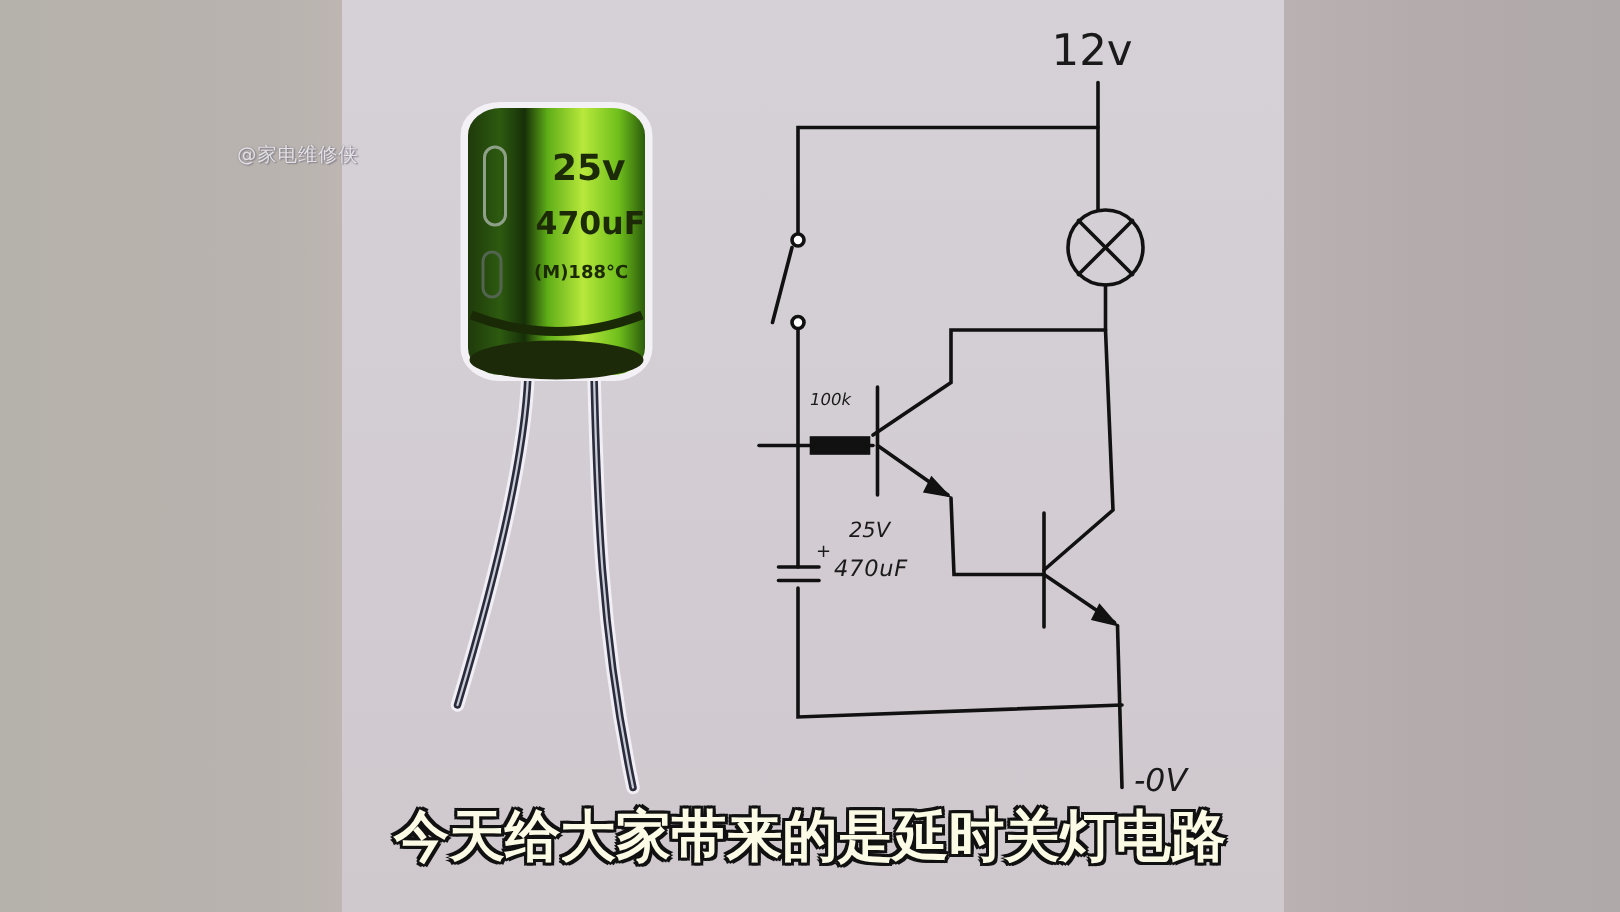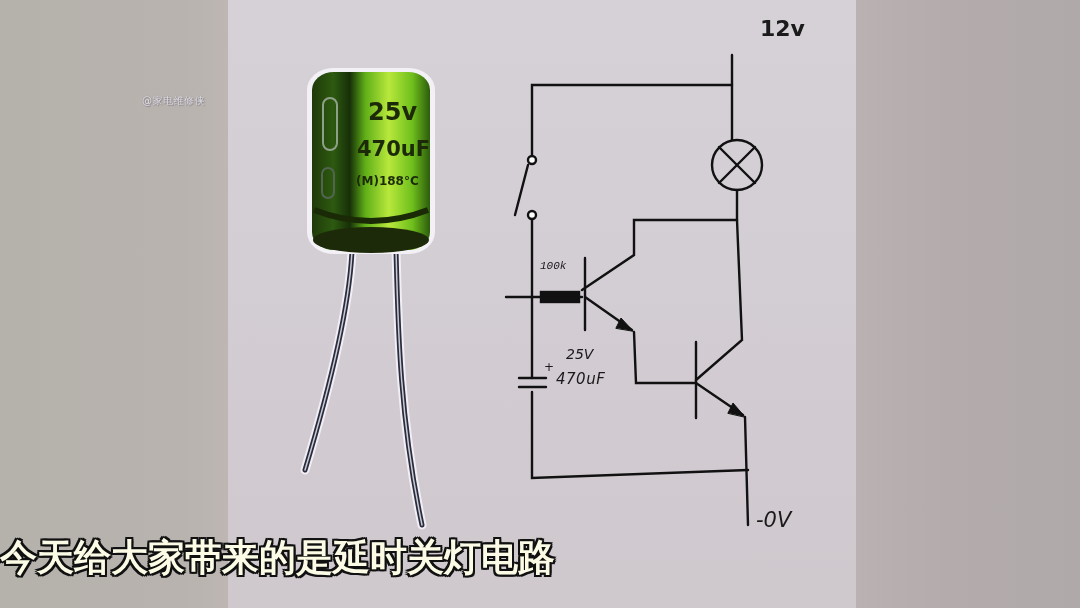--- a/index.html
+++ b/index.html
@@ -14,38 +14,38 @@
   }
   .side-right {
     position: absolute; left: 856px; top: 0; width: 224px; height: 608px;
     background: linear-gradient(90deg, #b9b1b2 0%, #b3abac 40%, #b0a9aa 100%);
   }
   .paper {
     position: absolute; left: 228px; top: 0; width: 628px; height: 608px;
     background: linear-gradient(180deg, #d6d0d7 0%, #d3cdd4 45%, #cfc8cd 100%);
   }
   .watermark {
-    position: absolute; left: 142px; top: 94px;
-    font-size: 10px; color: #e9e6ec; letter-spacing: 0.5px;
+    position: absolute; left: 158px; top: 94px;
+    font-size: 13px; color: #e9e6ec; letter-spacing: 0.5px;
     text-shadow: 0 0 1px #6e6a76, 1px 1px 1px #85808b;
     opacity: 0.9;
   }
   svg.diagram { position: absolute; left: 0; top: 0; }
   .label-hand {
     position: absolute; font-family: "DejaVu Sans", sans-serif; color: #1a1a1a;
   }
-  .v12 { left: 760px; top: 16px; font-size: 22px; font-weight: bold; }
-  .r-label { left: 540px; top: 260px; font-size: 11px; font-style: italic; font-family: Liberation Mono, monospace; }
+  .v12 { left: 701px; top: 16px; font-size: 29px; font-weight: normal; }
+  .r-label { left: 540px; top: 260px; font-size: 11px; font-style: italic; }
   .c-volt { left: 566px; top: 346px; font-size: 14px; font-style: italic; }
   .c-cap { left: 556px; top: 370px; font-size: 15px; font-style: italic; letter-spacing: 0.5px; }
   .c-plus { left: 544px; top: 360px; font-size: 12px; }
   .gnd { left: 756px; top: 508px; font-size: 21px; font-style: italic; }
   .subtitle {
     position: absolute; left: 0; width: 1080px; top: 533px;
-    text-align: left; font-size: 37px; font-weight: bold;
+    text-align: center; font-size: 37px; font-weight: bold;
     color: #fbfbe6; letter-spacing: 0px;
     text-shadow:
       -2px -2px 0 #111, 2px -2px 0 #111, -2px 2px 0 #111, 2px 2px 0 #111,
       0 -2px 0 #111, 0 2px 0 #111, -2px 0 0 #111, 2px 0 0 #111;
   }
   .cap-print {
     position: absolute; font-family: "DejaVu Sans", sans-serif; color: #1c2a08; font-weight: bold;
   }
   .cp-volt { left: 368px; top: 98px; font-size: 24px; }
   .cp-cap { left: 357px; top: 137px; font-size: 21px; }

